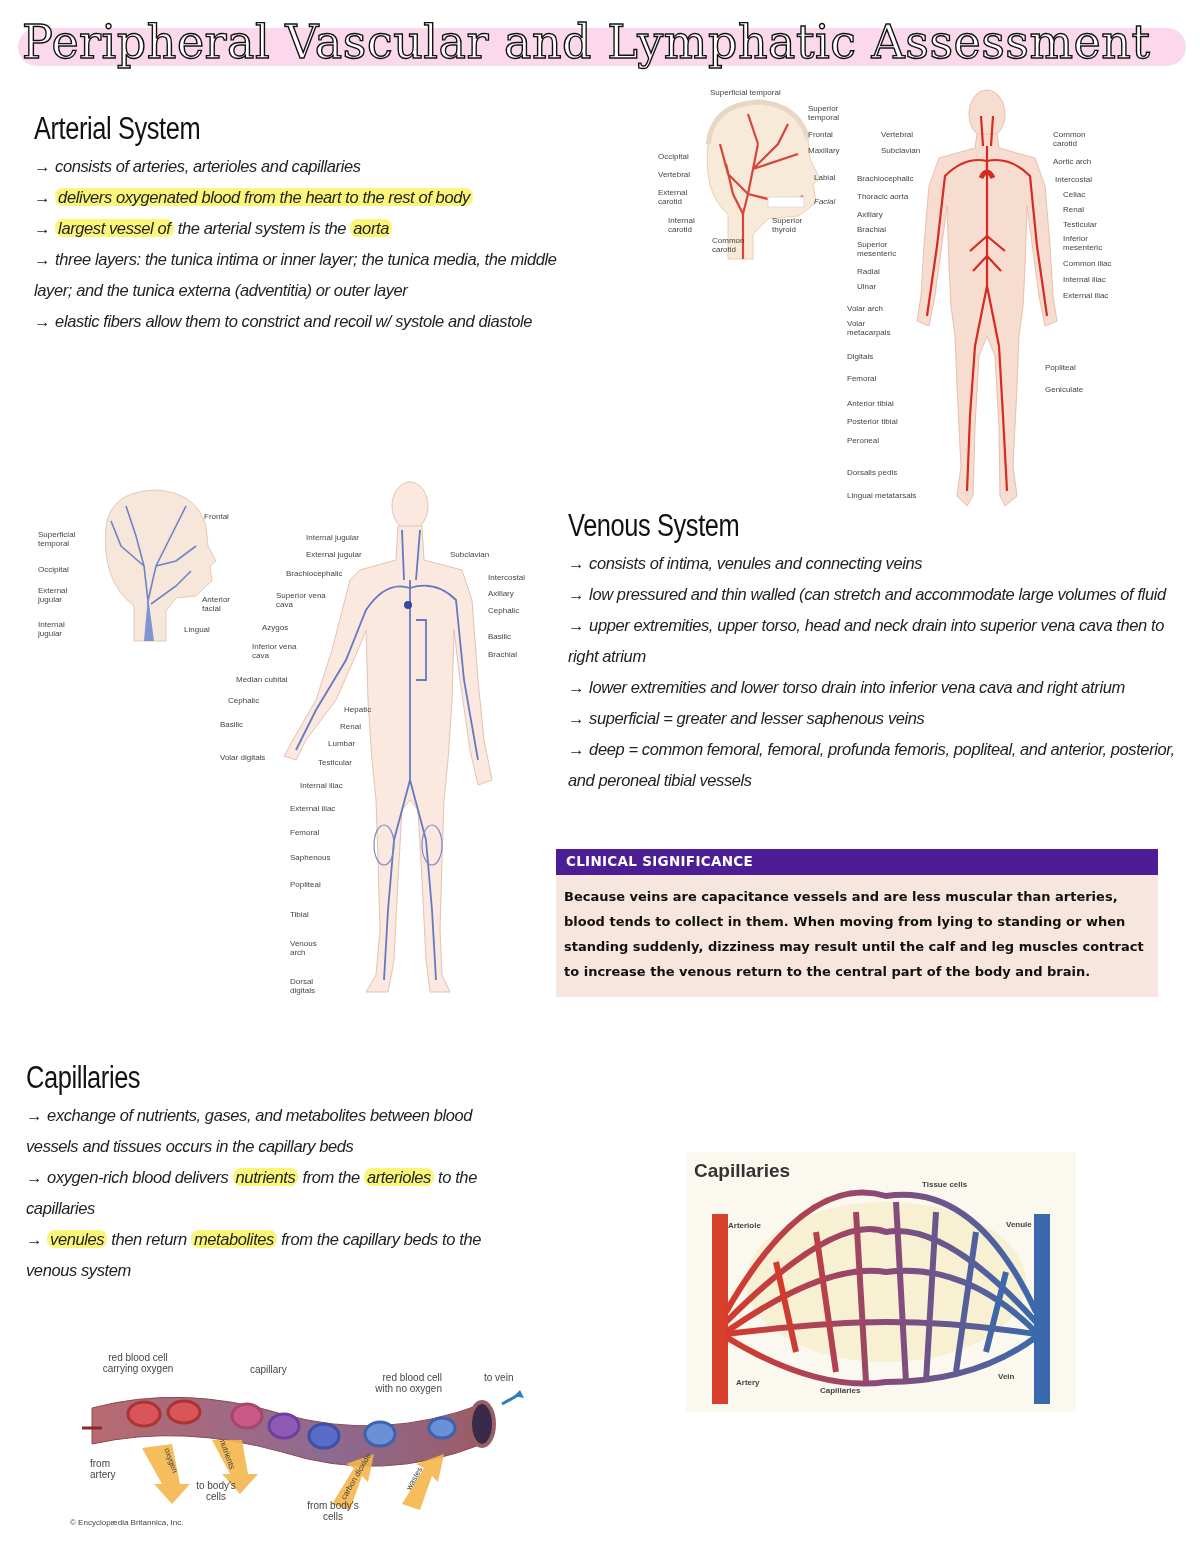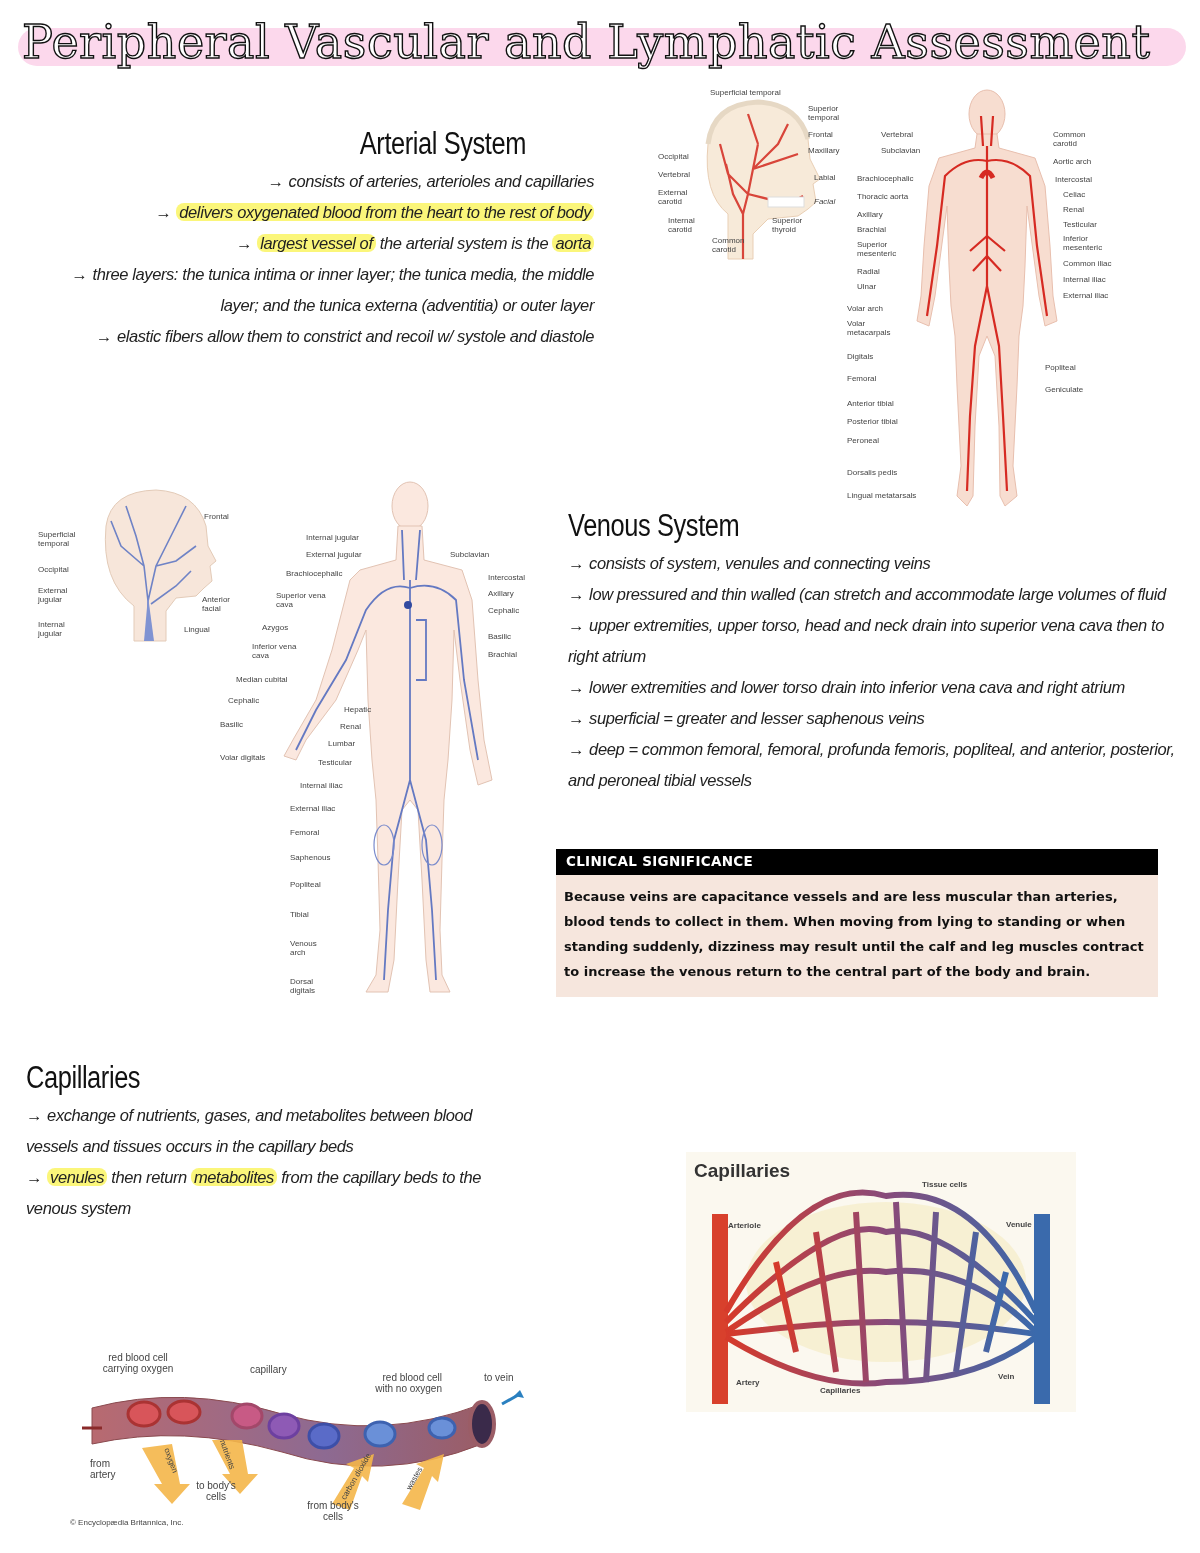--- a/index.html
+++ b/index.html
@@ -15,32 +15,32 @@
   .note { font-family: "Liberation Sans", sans-serif; font-size: 16.5px; line-height: 31px; color: #222; font-style: italic; letter-spacing: -0.4px; white-space: nowrap; }
   .note .arrow { font-style: normal; margin-right: 5px; }
   .hl { background: #fbf67a; border-radius: 8px; padding: 0 3px; }
   .wrap { white-space: normal; }
 
   .figure { position: absolute; }
   .lbl { position: absolute; font-family: "Liberation Sans", sans-serif; font-size: 8px; color: #444; line-height: 9px; white-space: nowrap; }
   .lbl-md { font-size: 10px; line-height: 11px; }
 
   .clin { position: absolute; left: 556px; top: 849px; width: 602px; height: 148px; background: #f6e6dd; }
-  .clin-head { height: 26px; background: #000000; color: #fff; font-family: "DejaVu Sans", sans-serif; font-weight: bold; font-size: 13.5px; padding: 4px 10px; letter-spacing: 0.3px; }
+  .clin-head { height: 26px; background: #4c1d95; color: #fff; font-family: "DejaVu Sans", sans-serif; font-weight: bold; font-size: 13.5px; padding: 4px 10px; letter-spacing: 0.3px; }
   .clin-body { padding: 9px 8px 0 8px; font-family: "DejaVu Sans", sans-serif; font-weight: bold; font-size: 13px; line-height: 25px; color: #111; }
 </style>
 </head>
 <body>
 
 <div class="title-wrap">
   <div class="title-hl"></div>
   <div class="title">Peripheral Vascular and Lymphatic Assessment</div>
 </div>
 
-<div class="section" style="left:34px; top:126px; width:600px;text-align:right;">
+<div class="section" style="left:34px; top:111px; width:600px;">
   <div class="h2">Arterial System</div>
   <div id="arterial-notes">
       <div class="note wrap" style="width: 560px;"><span class="arrow">→</span><span>consists of arteries, arterioles and capillaries</span></div>
       <div class="note wrap" style="width: 560px;"><span class="arrow">→</span><span class="hl">delivers oxygenated blood from the heart to the rest of body</span></div>
       <div class="note wrap" style="width: 560px;"><span class="arrow">→</span><span class="hl">largest vessel of</span><span> the arterial system is the </span><span class="hl">aorta</span></div>
       <div class="note wrap" style="width: 560px;"><span class="arrow">→</span><span>three layers: the tunica intima or inner layer; the tunica media, the middle layer; and the tunica externa (adventitia) or outer layer</span></div>
       <div class="note wrap" style="width: 560px;"><span class="arrow">→</span><span>elastic fibers allow them to constrict and recoil w/ systole and diastole</span></div>
     </div>
 </div>
 
@@ -173,38 +173,39 @@
   <span class="lbl" style="left:272px; top:93px;">Intercostal</span>
   <span class="lbl" style="left:272px; top:109px;">Axillary</span>
   <span class="lbl" style="left:272px; top:126px;">Cephalic</span>
   <span class="lbl" style="left:272px; top:152px;">Basilic</span>
   <span class="lbl" style="left:272px; top:170px;">Brachial</span>
 </div>
 
 <div class="section" style="left:568px; top:508px; width:630px;">
   <div class="h2">Venous System</div>
   <div id="venous-notes">
-      <div class="note wrap" style="width: 630px;"><span class="arrow">→</span><span>consists of system, venules and connecting veins</span></div>
+      <div class="note wrap" style="width: 630px;"><span class="arrow">→</span><span>consists of intima, venules and connecting veins</span></div>
       <div class="note wrap" style="width: 630px;"><span class="arrow">→</span><span>low pressured and thin walled (can stretch and accommodate large volumes of fluid</span></div>
       <div class="note wrap" style="width: 630px;"><span class="arrow">→</span><span>upper extremities, upper torso, head and neck drain into superior vena cava then to right atrium</span></div>
       <div class="note wrap" style="width: 630px;"><span class="arrow">→</span><span>lower extremities and lower torso drain into inferior vena cava and right atrium</span></div>
       <div class="note wrap" style="width: 630px;"><span class="arrow">→</span><span>superficial = greater and lesser saphenous veins</span></div>
       <div class="note wrap" style="width: 630px;"><span class="arrow">→</span><span>deep = common femoral, femoral, profunda femoris, popliteal, and anterior, posterior, and peroneal tibial vessels</span></div>
     </div>
 </div>
 
 <div class="clin">
   <div class="clin-head">CLINICAL SIGNIFICANCE</div>
   <div class="clin-body">Because veins are capacitance vessels and are less muscular than arteries, blood tends to collect in them. When moving from lying to standing or when standing suddenly, dizziness may result until the calf and leg muscles contract to increase the venous return to the central part of the body and brain.</div>
 </div>
 
 <div class="section" style="left:26px; top:1060px; width:480px;">
   <div class="h2">Capillaries</div>
   <div id="capillaries-notes">
       <div class="note wrap" style="width: 470px;"><span class="arrow">→</span><span>exchange of nutrients, gases, and metabolites between blood vessels and tissues occurs in the capillary beds</span></div>
+      <div class="note wrap" style="width: 470px;"><span class="arrow">→</span><span>oxygen-rich blood delivers </span><span class="hl">nutrients</span><span> from the </span><span class="hl">arterioles</span><span> to the capillaries</span></div>
       <div class="note wrap" style="width: 470px;"><span class="arrow">→</span><span class="hl">venules</span><span> then return </span><span class="hl">metabolites</span><span> from the capillary beds to the venous system</span></div>
     </div>
 </div>
 
 <div class="figure" style="left:62px; top:1344px; width:480px; height:190px;">
   <svg width="480" height="190" viewBox="0 0 480 190" style="position:absolute; left:0; top:0;">
     <defs>
       <linearGradient id="tube" x1="0" x2="1" y1="0" y2="0">
         <stop offset="0" stop-color="#b86a70"></stop>
         <stop offset="0.6" stop-color="#8d6a92"></stop>

